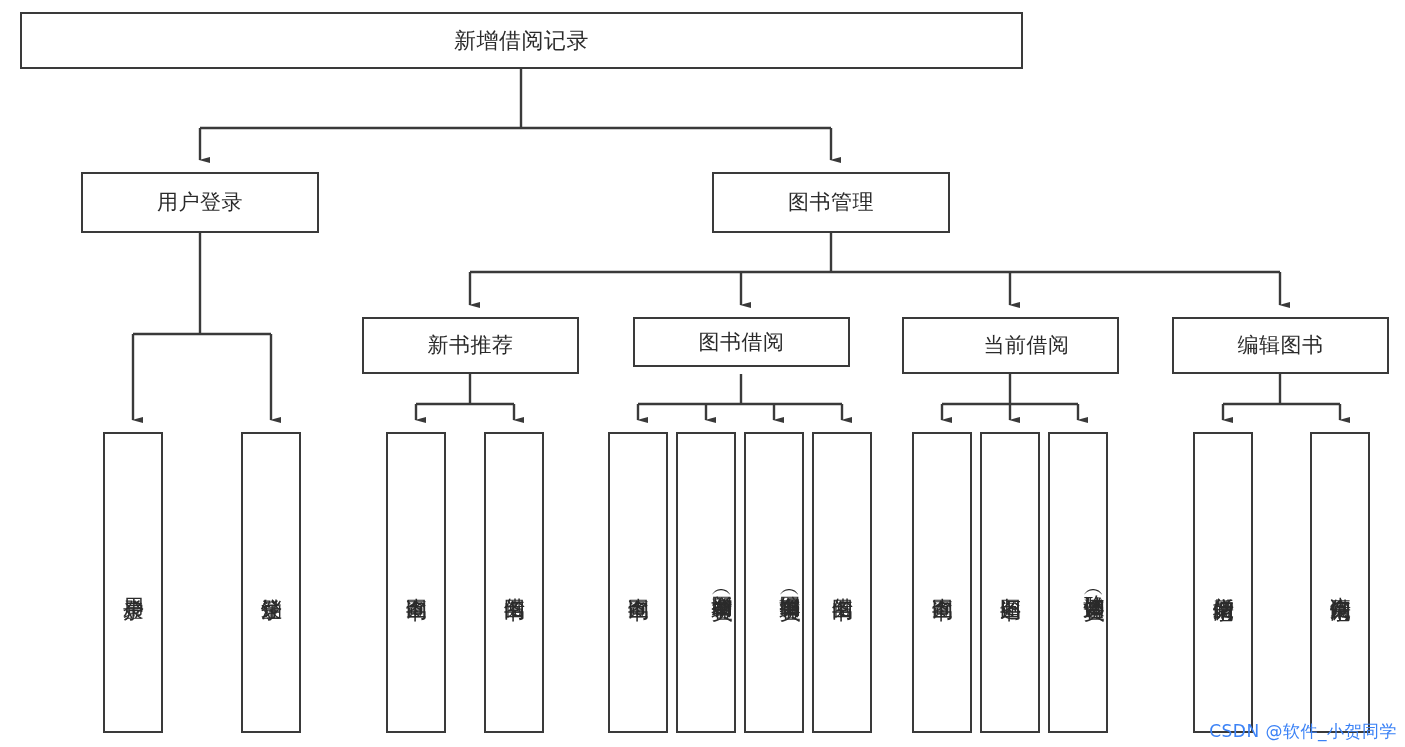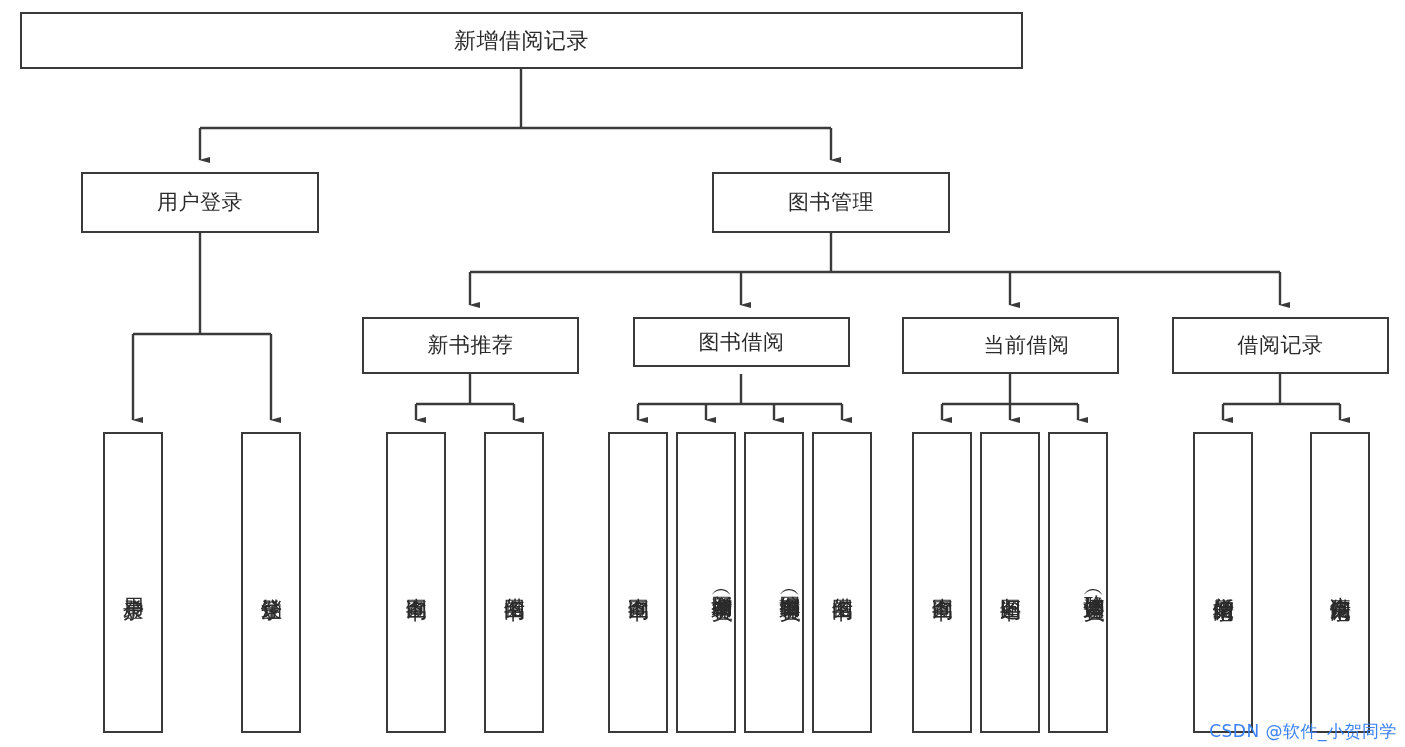--- a/index.html
+++ b/index.html
@@ -121,21 +121,21 @@
   </svg>
 
   <div class="node node-h node-root" style="left:20px; top:12px; width:1003px; height:57px;">新增借阅记录</div>
 
   <div class="node node-h" style="left:81px; top:172px; width:238px; height:61px;">用户登录</div>
   <div class="node node-h" style="left:712px; top:172px; width:238px; height:61px;">图书管理</div>
 
   <div class="node node-h" style="left:362px; top:317px; width:217px; height:57px;text-align:right;">新书推荐</div>
   <div class="node node-h" style="left:633px; top:317px; width:217px; height:50px;">图书借阅</div>
   <div class="node node-h" style="left:902px; top:317px; width:217px; height:57px;padding-left:32px;">当前借阅</div>
-  <div class="node node-h" style="left:1172px; top:317px; width:217px; height:57px;">借阅记录</div>
+  <div class="node node-h" style="left:1172px; top:317px; width:217px; height:57px;">编辑图书</div>
 
   <div id="leaf-container">
       <div class="node node-v" style="left: 103px; top: 432px; width: 60px; height: 301px;">
         <span class="vtext">用户登录</span>
       </div>
       <div class="node node-v" style="left: 241px; top: 432px; width: 60px; height: 301px;">
         <span class="vtext">注销登录</span>
       </div>
       <div class="node node-v" style="left: 386px; top: 432px; width: 60px; height: 301px;">
         <span class="vtext">查询图书</span>

